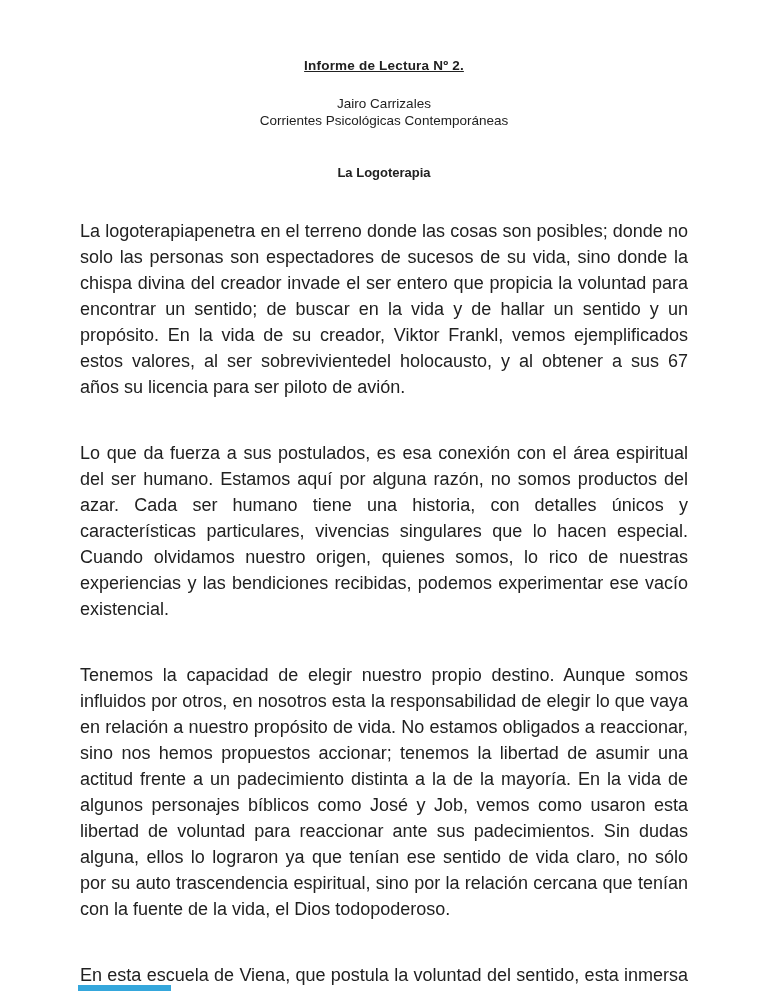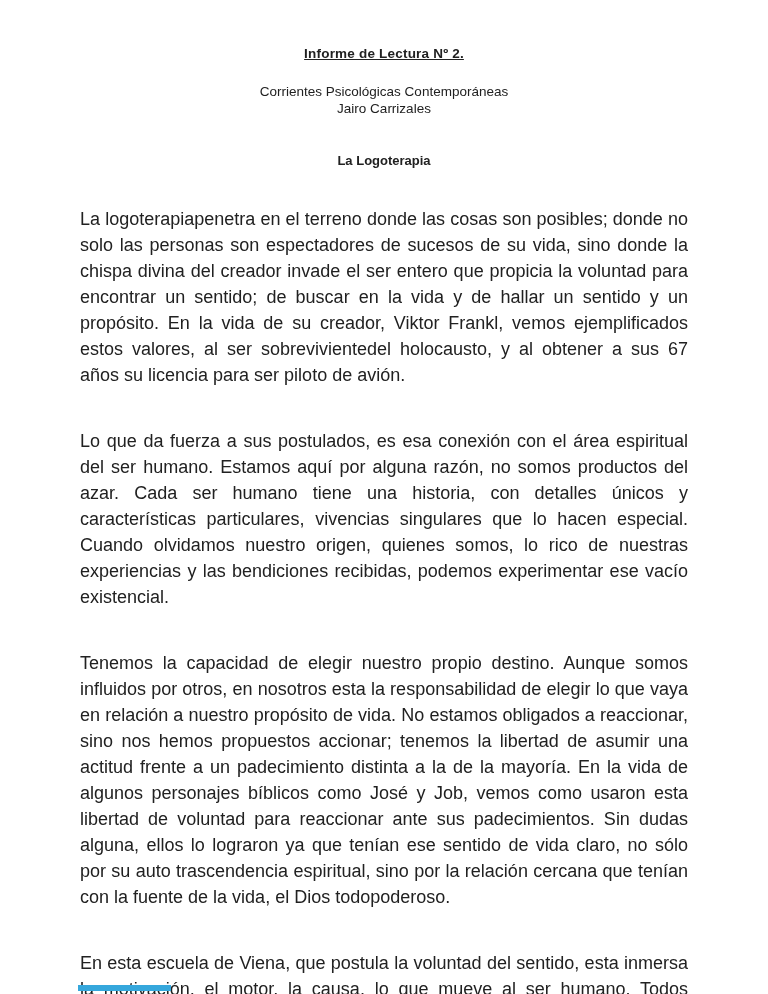--- a/index.html
+++ b/index.html
@@ -11,21 +11,21 @@
     position: relative;
     width: 768px;
     height: 994px;
     background: #ffffff;
     overflow: hidden;
     font-family: "Liberation Sans", "DejaVu Sans", sans-serif;
     color: #212121;
   }
   .header {
     text-align: center;
-    padding-top: 46px;
+    padding-top: 58px;
   }
   .doc-title {
     font-size: 13.5px;
     font-weight: bold;
     text-decoration: underline;
     letter-spacing: 0.2px;
   }
   .doc-subtitle {
     margin-top: 22px;
     font-size: 13.5px;
@@ -57,22 +57,22 @@
   }
 </style>
 </head>
 <body>
 
 <div class="page" style="background: rgb(255, 255, 255); color: rgb(33, 33, 33);">
 
   <div class="header">
     <div class="doc-title">Informe de Lectura Nº 2.</div>
     <div class="doc-subtitle">
+      <span class="line">Jairo Carrizales</span>
       <span class="line">Corrientes Psicológicas Contemporáneas</span>
-      <span class="line">Jairo Carrizales</span>
     </div>
     <div class="section-heading">La Logoterapia</div>
   </div>
 
   <div class="content">
     <p>La logoterapiapenetra en el terreno donde las cosas son posibles; donde no solo las personas son espectadores de sucesos de su vida, sino donde la chispa divina del creador invade el ser entero que propicia la voluntad para encontrar un sentido;  de buscar en la vida y de hallar un sentido y un propósito.  En la vida de su creador, Viktor Frankl, vemos ejemplificados estos valores, al ser sobrevivientedel holocausto, y al obtener a sus 67 años  su licencia para ser piloto de avión.</p>
     <p>Lo que da fuerza  a sus postulados, es esa conexión con el área espiritual del ser humano. Estamos aquí por alguna razón, no somos productos del azar. Cada ser humano tiene una historia, con detalles únicos y características particulares, vivencias singulares que lo hacen especial. Cuando olvidamos nuestro origen, quienes somos, lo rico de nuestras experiencias y las bendiciones recibidas, podemos experimentar ese vacío existencial.</p>
     <p>Tenemos la capacidad de elegir nuestro propio destino. Aunque somos influidos por otros, en nosotros esta la responsabilidad de elegir lo que vaya en relación a nuestro propósito de vida. No estamos obligados a reaccionar, sino nos hemos propuestos accionar; tenemos la libertad de asumir una actitud frente a un padecimiento distinta a la de la mayoría. En la vida de algunos personajes bíblicos como José y Job, vemos como usaron esta libertad de voluntad para reaccionar ante sus padecimientos. Sin dudas alguna, ellos lo lograron ya que tenían ese sentido de vida claro, no sólo por su auto trascendencia  espiritual, sino por la relación cercana que tenían con la fuente de la vida, el Dios todopoderoso.</p>
     <p>En esta escuela de Viena, que postula la voluntad del sentido, esta inmersa la motivación, el motor, la causa, lo que mueve al ser humano. Todos tenemos interés en buscar un argumento, una razón para ser felices, y cuando experimentamos dolor o sufrimiento, este argumento es lo que sostiene al ser humano en soportar e insistir en su sentido de vida. Para el cristiano este sentido de vida es Dios, cuya fuente de misericordia y amor es un manantial fresco y abundante para todos sus hijos.</p>
   </div>

